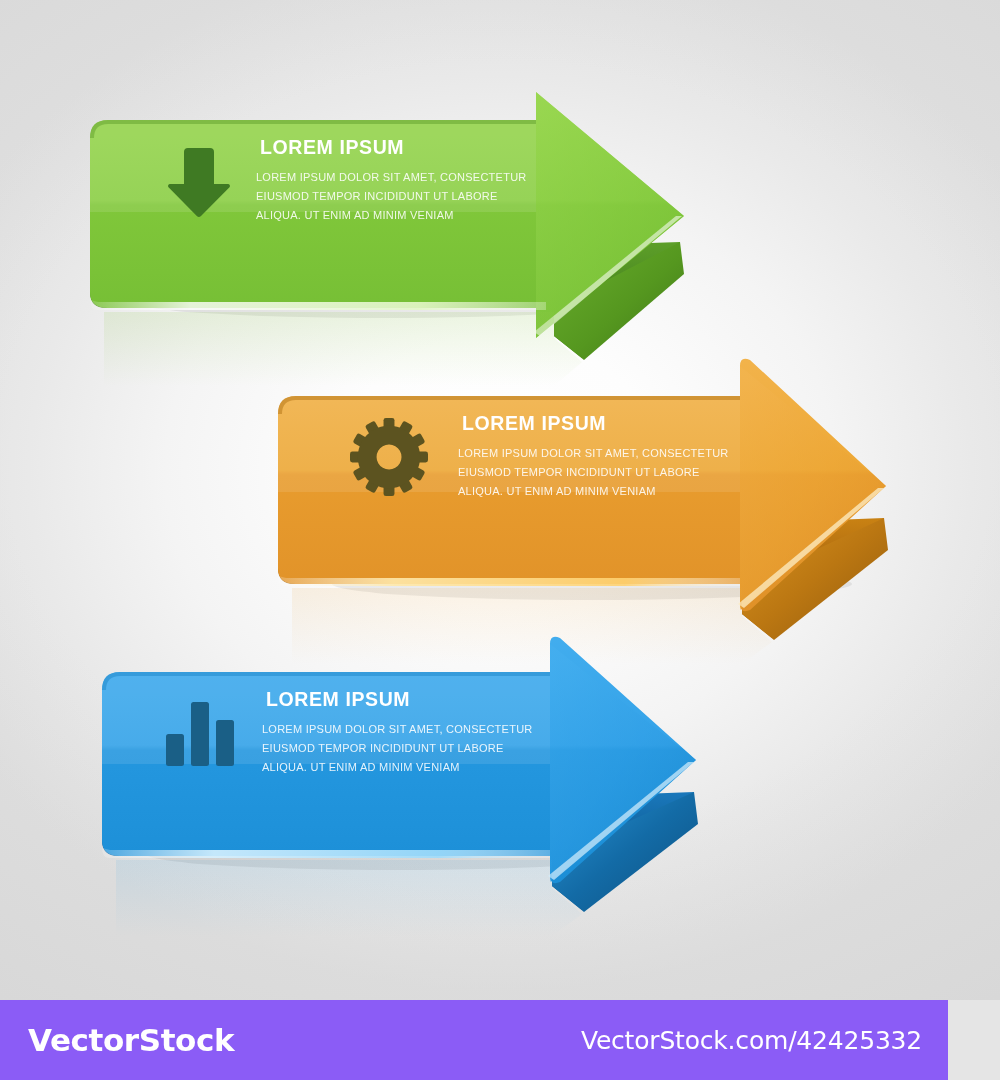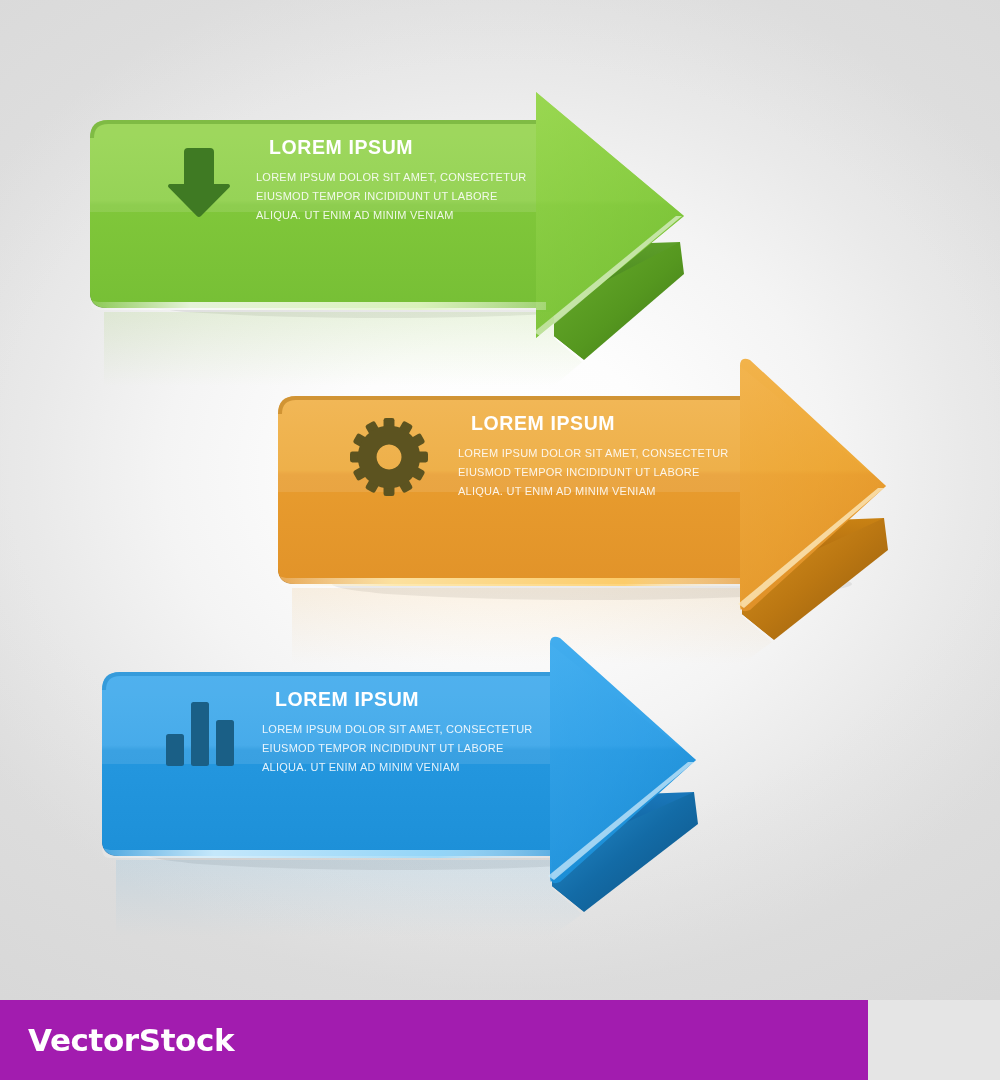--- a/index.html
+++ b/index.html
@@ -30,34 +30,34 @@
   
   .content{position:absolute;display:flex;align-items:center;}
   .icon-wrap{
     width:86px;height:86px;flex:0 0 86px;
     display:flex;align-items:center;justify-content:center;
   }
   .icon-wrap svg{display:block;}
   .texts{margin-left:14px;}
   .title{
     font-size:19.5px;font-weight:bold;color:#ffffff;
-    letter-spacing:.6px;line-height:1;margin:0 0 10px 13px;
+    letter-spacing:.6px;line-height:1;margin:0 0 10px 4px;
     white-space:nowrap;
   }
   .desc{
     font-size:11px;color:rgba(255,255,255,.88);
     letter-spacing:.25px;line-height:1.74;
     white-space:nowrap;margin:0;
   }
   .desc div{white-space:nowrap;}
 
   
   .footer{
-    position:absolute;left:0;top:1000px;width:868px;height:80px;
-    background:#a21caf;
+    position:absolute;left:0;top:1000px;width:948px;height:80px;
+    background:#8b5cf6;
   }
   .footer .brand{
     position:absolute;left:28px;top:50%;transform:translateY(-50%);
     color:#ffffff;font-size:31px;font-weight:bold;letter-spacing:-.4px;
     font-family:"DejaVu Sans","Liberation Sans",sans-serif;
   }
   .footer .url{
     position:absolute;right:26px;top:50%;transform:translateY(-50%);
     color:#ffffff;font-size:25px;letter-spacing:-.2px;
     font-family:"DejaVu Sans","Liberation Sans",sans-serif;
@@ -298,15 +298,16 @@
           <div>LOREM IPSUM DOLOR SIT AMET, CONSECTETUR</div>
           <div>EIUSMOD TEMPOR INCIDIDUNT UT LABORE</div>
           <div>ALIQUA. UT ENIM AD MINIM VENIAM</div>
         </div>
       </div>
     </div>
   </div>
 
   <div class="footer">
     <div class="brand">VectorStock</div>
+    <div class="url">VectorStock.com/42425332</div>
   </div>
 
 </div>
 
 </body></html>

